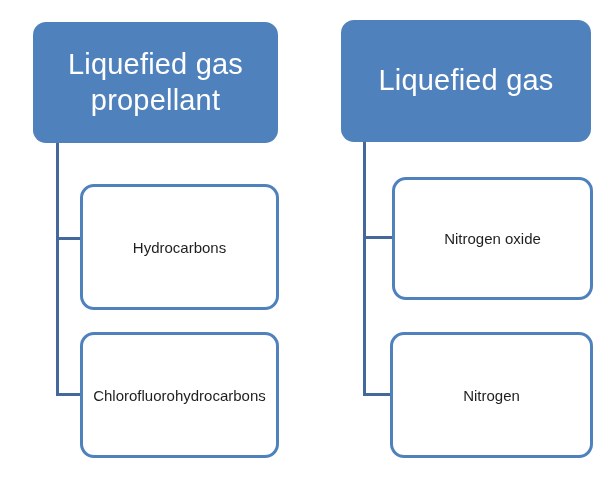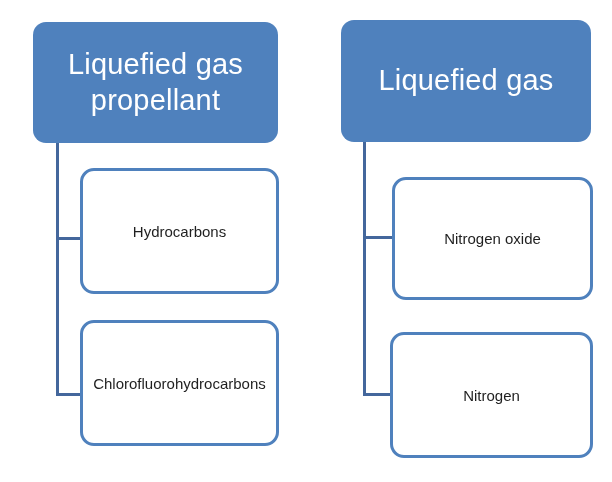--- a/index.html
+++ b/index.html
@@ -47,22 +47,22 @@
   .connector {
     position: absolute;
     background: var(--connector, #44679c);
   }
 
   
   #t0-parent { left: 33px;  top: 22px;  width: 245px; height: 121px; }
   #t0-vline  { left: 56px;  top: 143px; width: 3px;   height: 253px; }
   #t0-stub0  { left: 56px;  top: 237px; width: 24px;  height: 3px;   }
   #t0-stub1  { left: 56px;  top: 393px; width: 24px;  height: 3px;   }
-  #t0-child0 { left: 80px;  top: 168px; width: 199px; height: 126px; }
-  #t0-child1 { left: 80px;  top: 320px; width: 199px; height: 126px; }
+  #t0-child0 { left: 80px;  top: 184px; width: 199px; height: 126px; }
+  #t0-child1 { left: 80px;  top: 332px; width: 199px; height: 126px; }
 
   
   #t1-parent { left: 341px; top: 20px;  width: 250px; height: 122px; }
   #t1-vline  { left: 363px; top: 142px; width: 3px;   height: 254px; }
   #t1-stub0  { left: 363px; top: 236px; width: 29px;  height: 3px;   }
   #t1-stub1  { left: 363px; top: 393px; width: 29px;  height: 3px;   }
   #t1-child0 { left: 392px; top: 177px; width: 201px; height: 123px; }
   #t1-child1 { left: 390px; top: 332px; width: 203px; height: 126px; }
 </style>
 </head>

